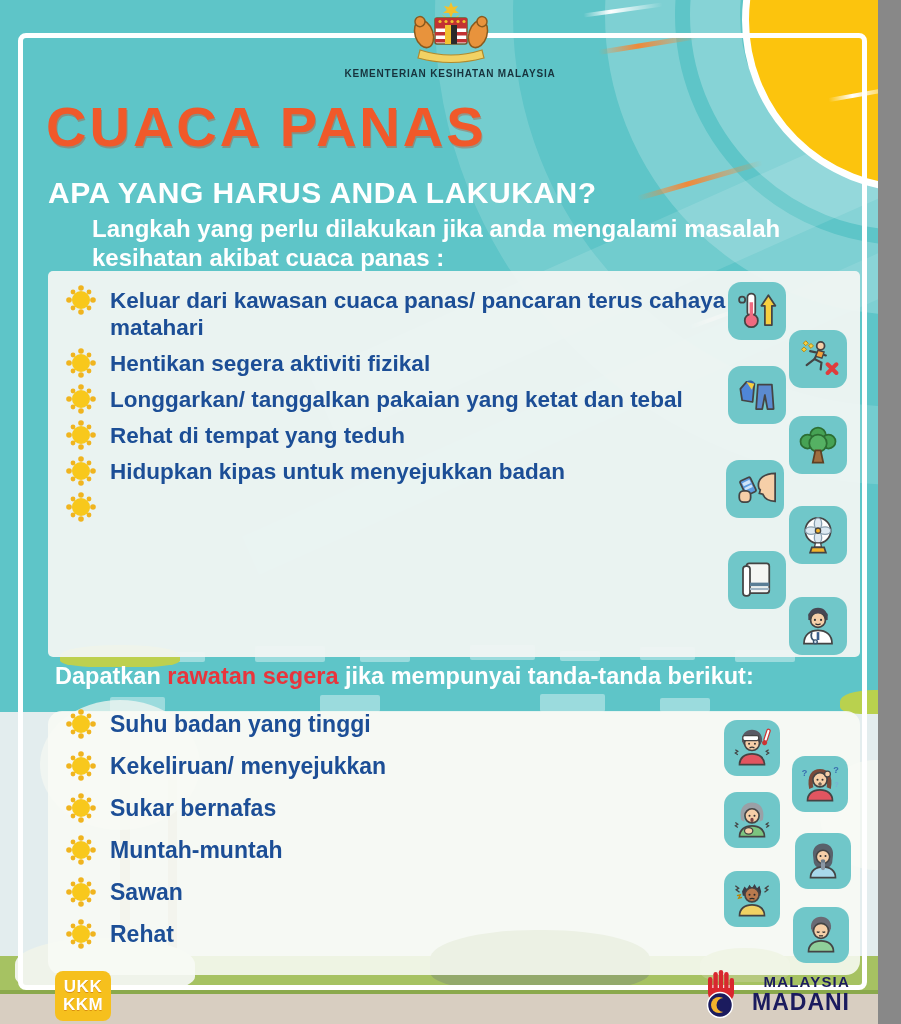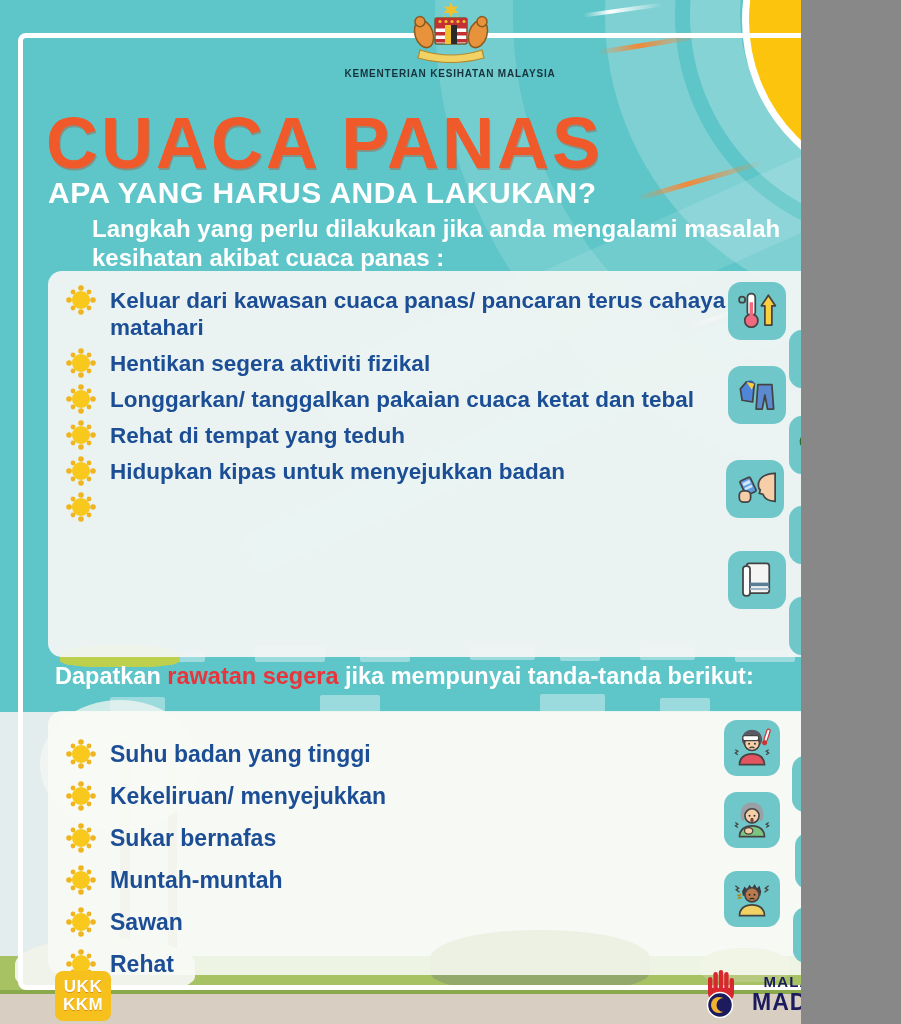--- a/index.html
+++ b/index.html
@@ -1,16 +1,16 @@
 <!DOCTYPE html>
 <html><head>
 <meta charset="utf-8">
 <style>
   html,body{margin:0;padding:0;background:#888;}
-  .stage{position:relative;width:801px;height:1024px;overflow:hidden;
+  .stage{position:relative;width:878px;height:1024px;overflow:hidden;
          font-family:"Liberation Sans",sans-serif;background:#5ec5c8;}
   .abs{position:absolute;}
 
   
   .ring{position:absolute;border-radius:50%;box-sizing:border-box;background:transparent;}
   .ring1{width:430px;height:430px;left:690px;top:-200px;border:50px solid rgba(255,255,255,.25);}
   .ring2{width:600px;height:600px;left:605px;top:-285px;border:70px solid rgba(255,255,255,.20);}
   .ring3{width:940px;height:940px;left:435px;top:-455px;border:78px solid rgba(255,255,255,.14);}
   .ray{position:absolute;background:rgba(255,255,255,.12);transform-origin:right center;}
   .sun-big{position:absolute;left:742px;top:-152px;width:330px;height:330px;border-radius:50%;
@@ -29,38 +29,38 @@
   .grass-line{position:absolute;left:0;top:990px;width:901px;height:4px;background:#8aa94c;}
   .sand{position:absolute;left:0;top:994px;width:901px;height:30px;background:#d8cec1;}
 
   
   .frame{position:absolute;left:18px;top:33px;width:849px;height:957px;border:5px solid #ffffff;
          border-radius:8px;box-sizing:border-box;}
 
   
   .ministry{position:absolute;left:250px;top:68px;width:400px;text-align:center;
             font-size:10px;font-weight:bold;letter-spacing:.8px;color:#17333d;}
-  .title{position:absolute;left:46px;top:102px;font-size:72px;font-weight:900;color:#f0592a;
+  .title{position:absolute;left:46px;top:94px;font-size:56px;font-weight:900;color:#f0592a;
          letter-spacing:3px;text-shadow:1px 2px 0 rgba(196,56,16,.35);}
   .question{position:absolute;left:48px;top:176px;font-size:30px;font-weight:900;color:#ffffff;letter-spacing:.5px;}
   .intro{position:absolute;left:48px;top:214px;width:700px;font-size:24px;font-weight:800;
          color:#ffffff;line-height:29px;margin-left:44px;}
 
   
-  .box1{position:absolute;left:48px;top:271px;width:812px;height:386px;border-radius:14px;
+  .box1{position:absolute;left:48px;top:271px;width:812px;height:386px;border-radius:5px;
         background:rgba(241,246,243,.95);}
   .box2{position:absolute;left:48px;top:711px;width:812px;height:264px;border-radius:14px;
         background:rgba(248,251,245,.88);}
   ul.plist{list-style:none;margin:0;padding:16px 14px 8px 16px;}
   ul.plist li{display:flex;align-items:flex-start;margin-bottom:9px;}
   .sun{flex:0 0 18px;height:18px;margin:4px 20px 0 8px;border-radius:50%;background:#f8c81c;
        box-shadow:0 -12px 0 -6.2px #f0b41f,0 12px 0 -6.2px #f0b41f,12px 0 0 -6.2px #f0b41f,-12px 0 0 -6.2px #f0b41f,
                   8px 8px 0 -6.6px #f0b41f,-8px 8px 0 -6.6px #f0b41f,8px -8px 0 -6.6px #f0b41f,-8px -8px 0 -6.6px #f0b41f;}
   .li-text{width:625px;font-size:22.5px;line-height:27px;font-weight:bold;color:#1c4e96;}
-  .box2 ul.plist{padding-top:30px;}
+  .box2 ul.plist{padding-top:0;}
   .box2 ul.plist li{margin-bottom:15px;}
   .box2 .li-text{font-size:23px;}
 
   
   .warnhead{position:absolute;left:55px;top:663px;width:800px;font-size:23.5px;font-weight:800;color:#ffffff;}
   .warnhead .hl{color:#e8353c;}
 
   
   .tile{position:absolute;width:58px;height:58px;border-radius:13px;background:#70c7c9;
         display:flex;align-items:center;justify-content:center;}
@@ -170,21 +170,21 @@
       <li>
           <span class="sun"></span>
           <span class="li-text">Keluar dari kawasan cuaca panas/ pancaran terus cahaya matahari</span>
         </li>
       <li>
           <span class="sun"></span>
           <span class="li-text">Hentikan segera aktiviti fizikal</span>
         </li>
       <li>
           <span class="sun"></span>
-          <span class="li-text">Longgarkan/ tanggalkan pakaian cuaca ketat dan tebal</span>
+          <span class="li-text">Longgarkan/ tanggalkan pakaian yang ketat dan tebal</span>
         </li>
       <li>
           <span class="sun"></span>
           <span class="li-text">Rehat di tempat yang teduh</span>
         </li>
       <li>
           <span class="sun"></span>
           <span class="li-text">Hidupkan kipas untuk menyejukkan badan</span>
         </li>
       <li>

